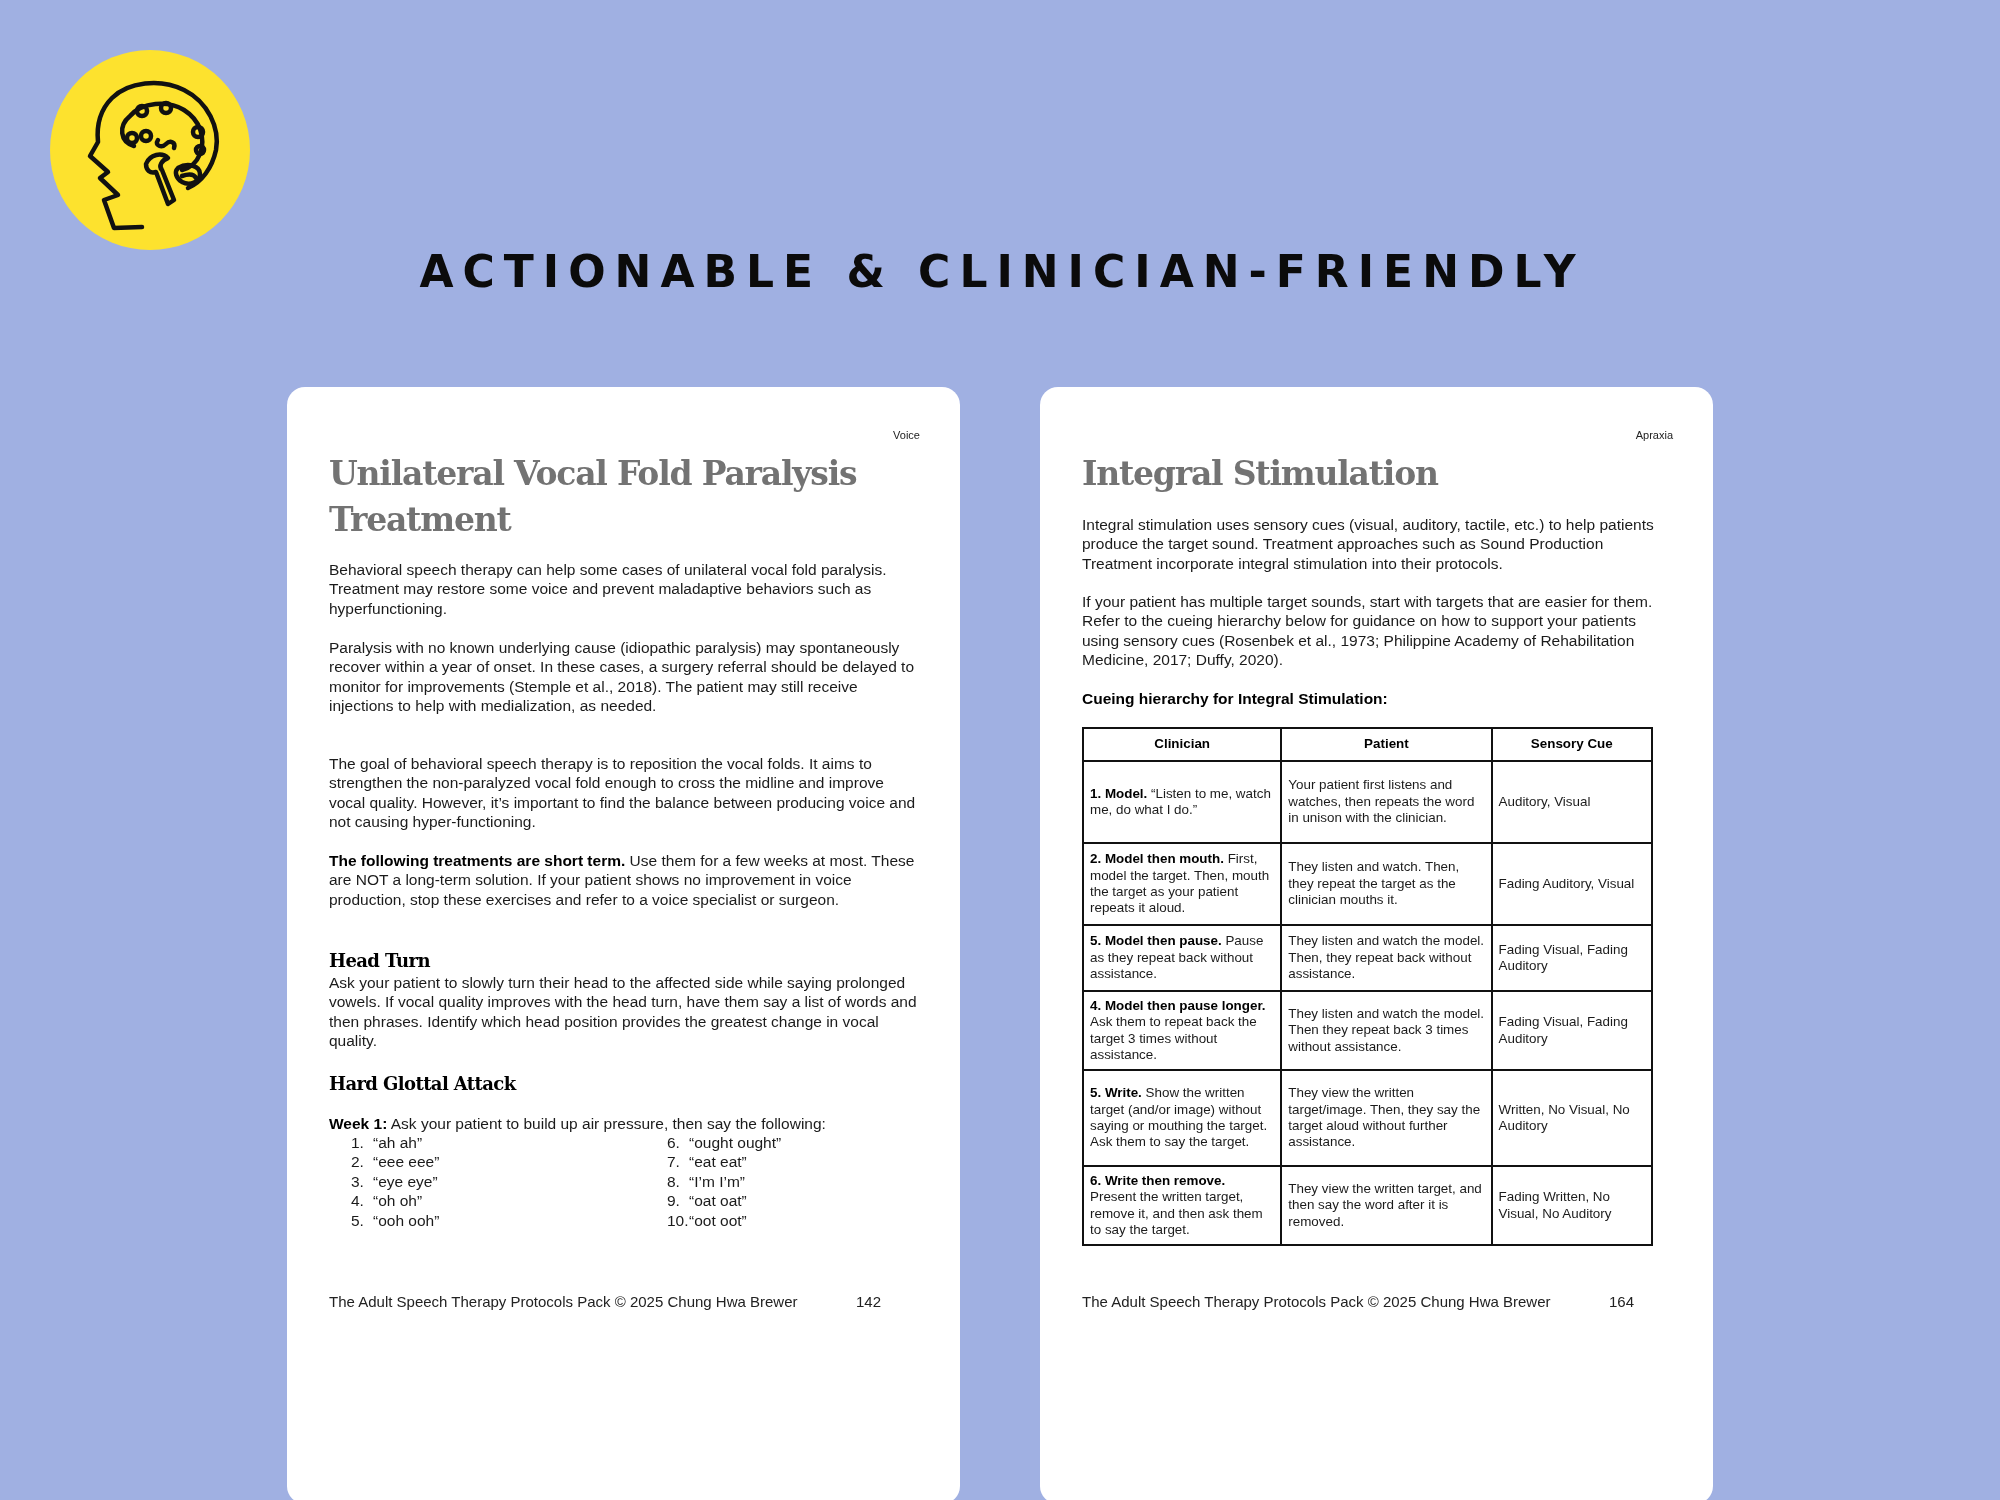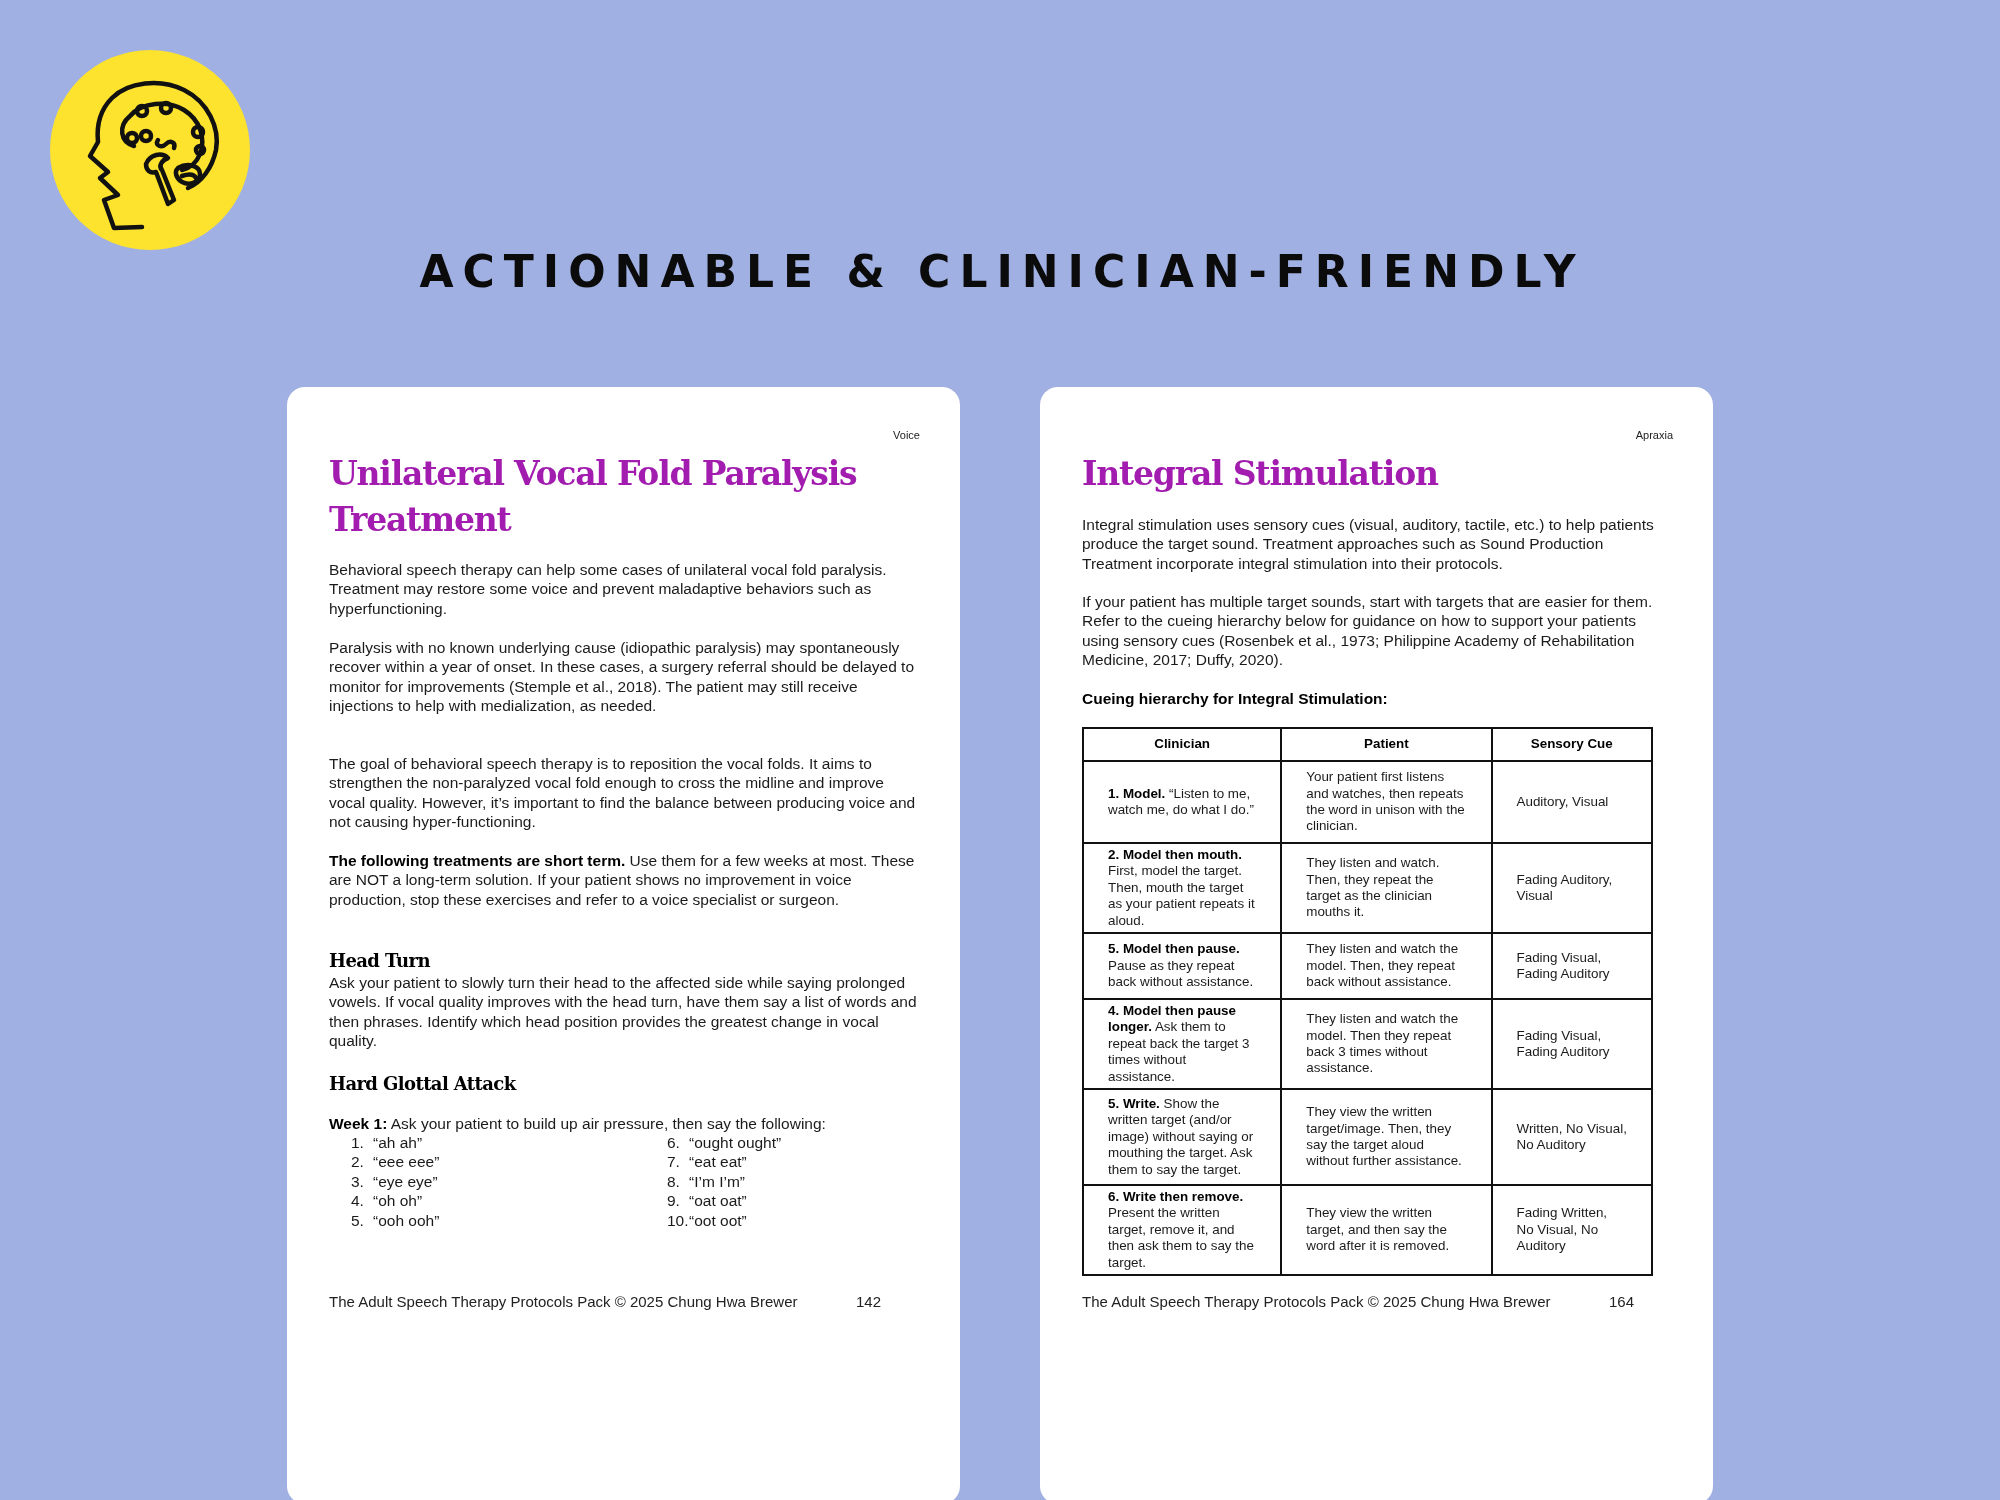--- a/index.html
+++ b/index.html
@@ -29,21 +29,21 @@
     }
     .page.left { left: 287px; }
     .page.right { left: 1040px; }
     .section-tag {
       position: absolute; right: 40px; top: 42px;
       font-size: 11px; color: #222;
     }
     .page-title {
       position: absolute; left: 42px; top: 64px; width: 600px;
       font-family: "DejaVu Serif", serif; font-weight: bold;
-      font-size: 33px; line-height: 46px; letter-spacing: -1.2px; color: #a21caf;
+      font-size: 33px; line-height: 46px; letter-spacing: -1.2px; color: #737373;
     }
     .body-text {
       position: absolute; left: 42px; width: 590px;
       font-size: 15.5px; line-height: 19.4px; color: #1b1b1b;
     }
     .body-text b { color: #000; }
     .subhead {
       position: absolute; left: 42px;
       font-family: "DejaVu Serif", serif; font-weight: bold;
       font-size: 18px; letter-spacing: -0.6px; color: #000;
@@ -59,21 +59,21 @@
       position: absolute; left: 42px; top: 906px; width: 590px;
       font-size: 15px; color: #222;
     }
     .footer .pg { position: absolute; left: 527px; top: 0; }
     .cue-table {
       position: absolute; left: 42px; top: 340px;
       border-collapse: collapse; width: 571px;
       font-size: 13.4px; line-height: 16.4px; color: #1b1b1b;
     }
     .cue-table th, .cue-table td {
-      border: 2px solid #111; padding: 3px 24px; text-align: left; vertical-align: middle;
+      border: 2px solid #111; padding: 3px 6px; text-align: left; vertical-align: middle;
     }
     .cue-table th { text-align: center; font-weight: bold; height: 33px; color: #000; }
     .cue-table td b { color: #000; }
     .cue-table col.c1 { width: 199px; }
     .cue-table col.c2 { width: 211px; }
     .cue-table col.c3 { width: 161px; }
   </style>
 </head>
 <body>
 

